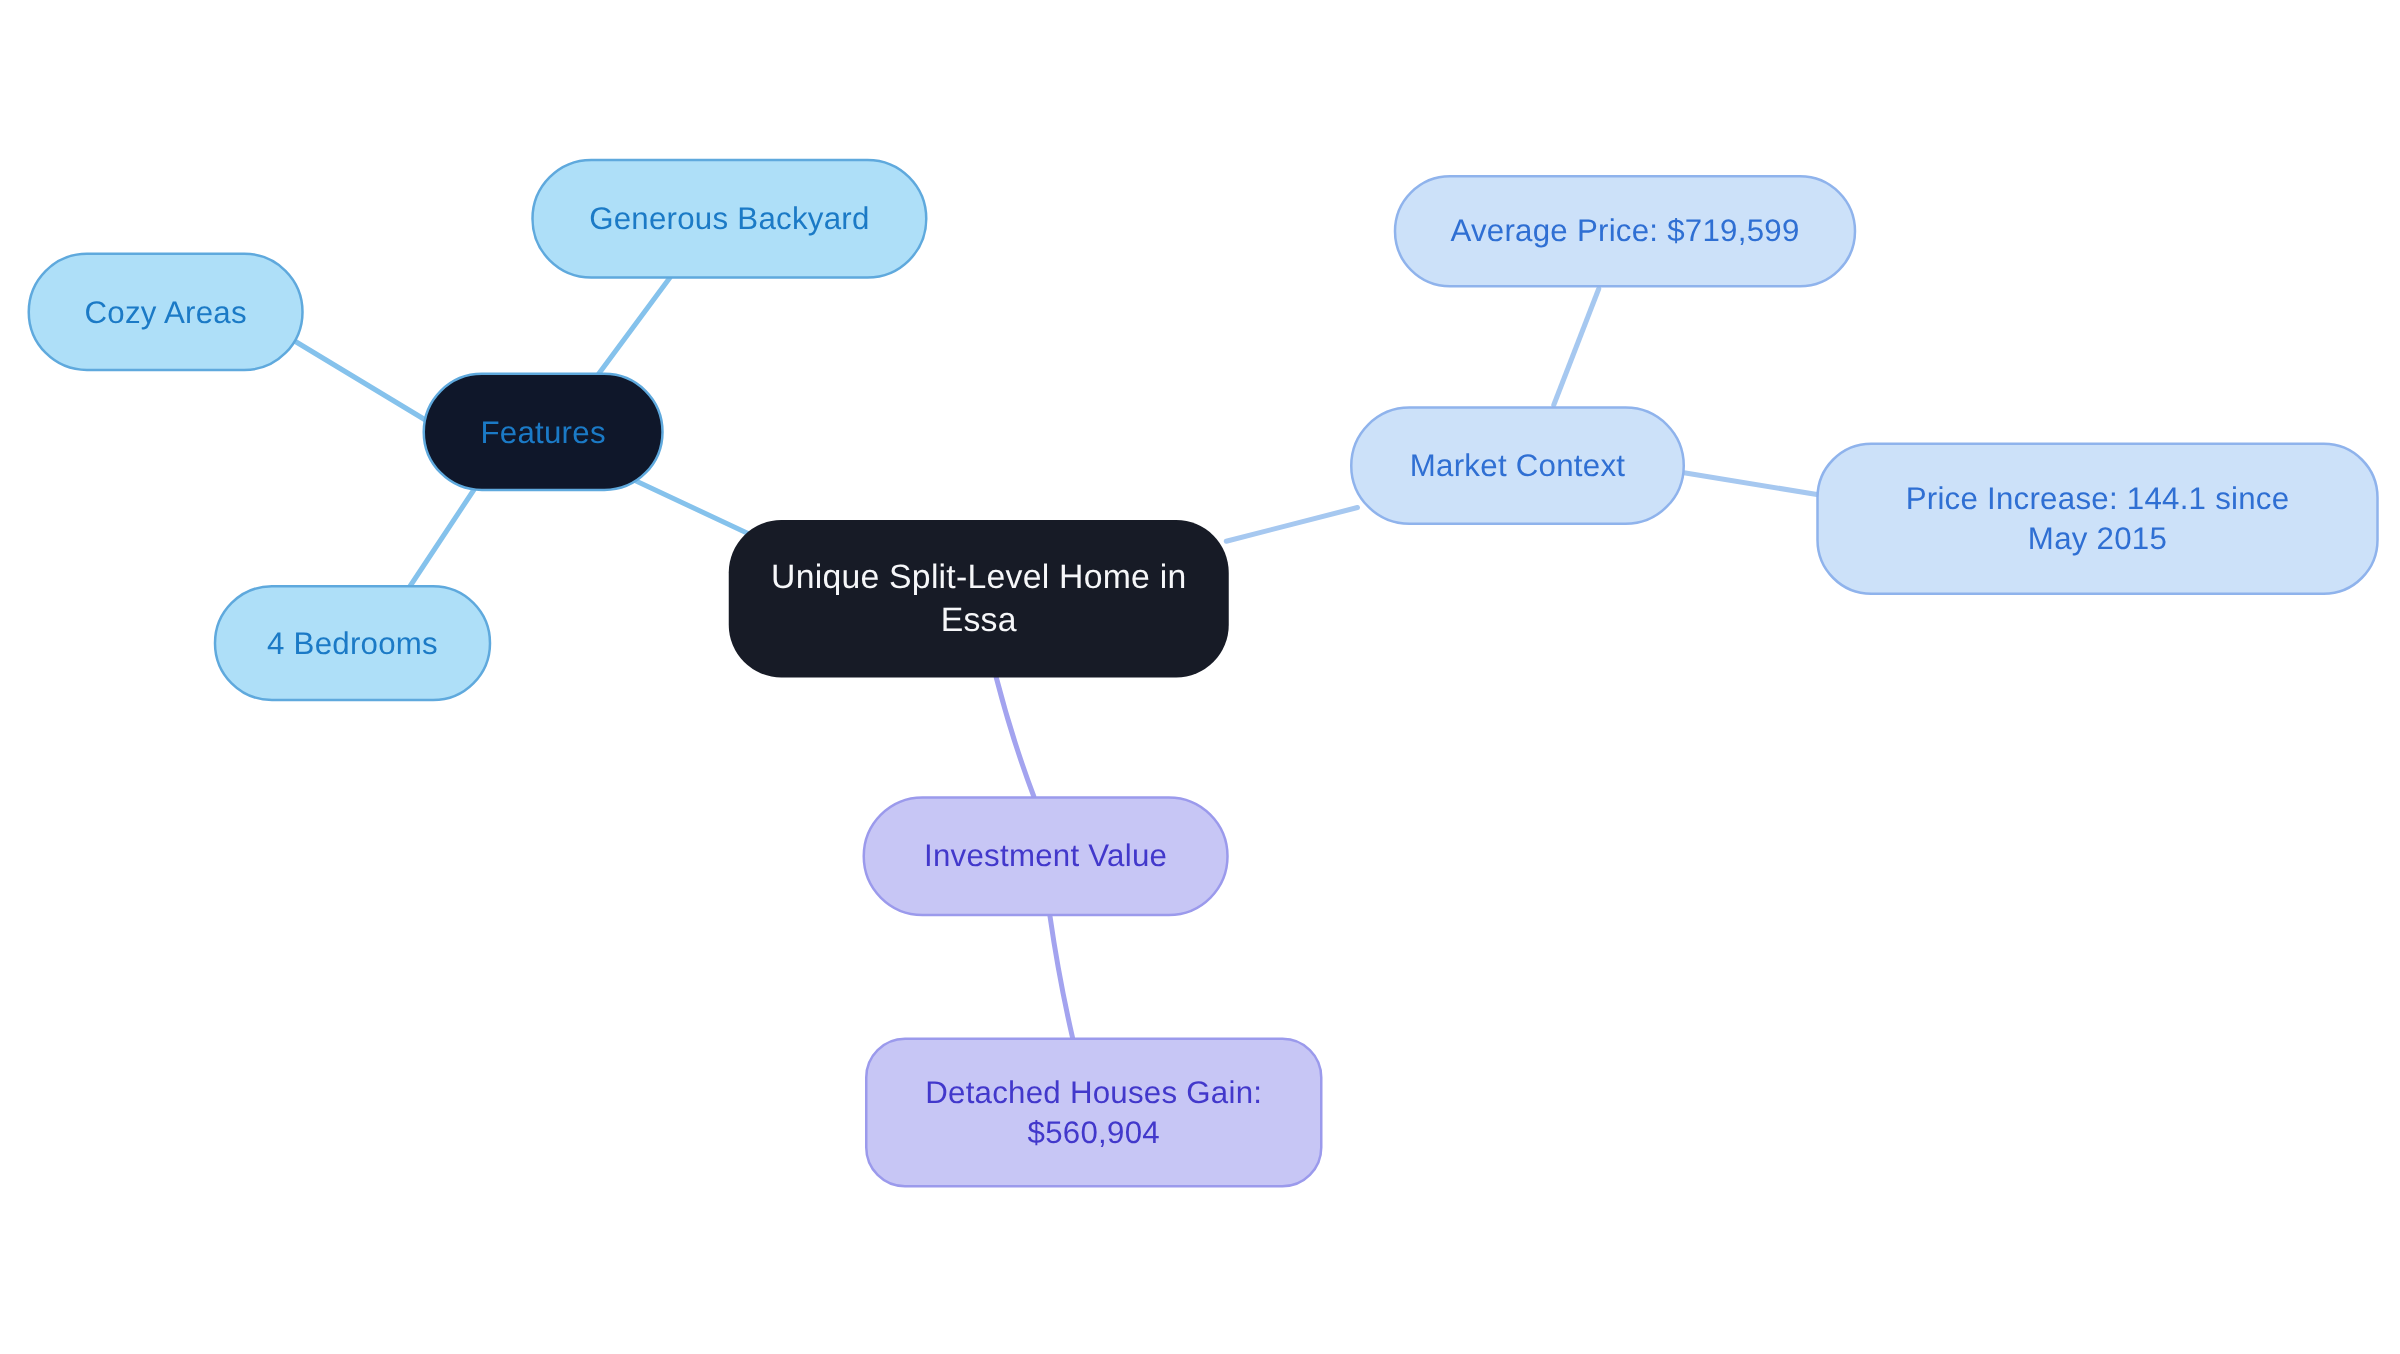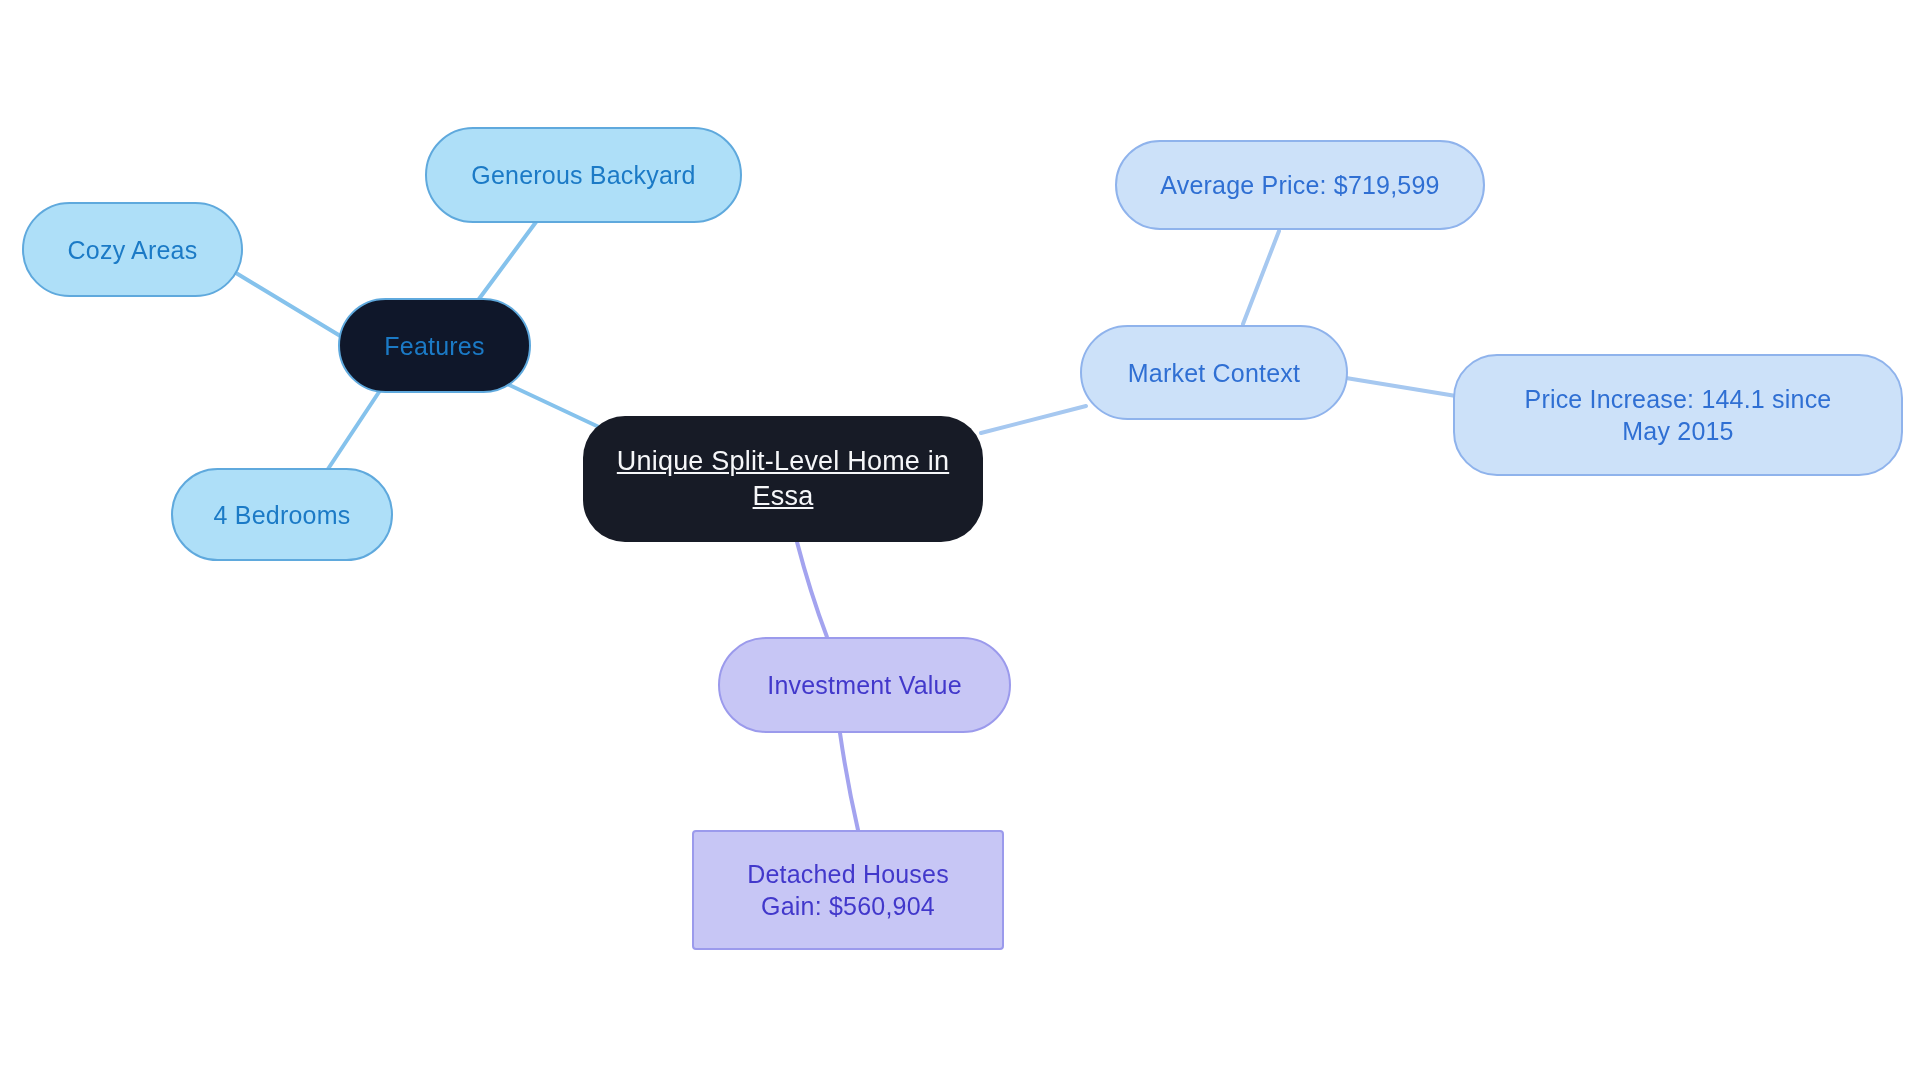--- a/index.html
+++ b/index.html
@@ -41,30 +41,30 @@
     cursor: pointer;
     user-select: none;
   }
   .node.central {
     border: none;
     border-radius: 42px;
     font-size: 27px;
     line-height: 1.3;
   }
   
-  .n-central    { left: 583px;  top: 416px; width: 400px; height: 126px; padding: 0 28px; text-decoration: underline; }
+  .n-central    { left: 583px;  top: 416px; width: 400px; height: 126px; padding: 0 28px; }
   .n-features   { left: 338px;  top: 298px; width: 193px; height: 95px;  }
   .n-cozy       { left: 22px;   top: 202px; width: 221px; height: 95px;  }
   .n-backyard   { left: 425px;  top: 127px; width: 317px; height: 96px;  }
   .n-bedrooms   { left: 171px;  top: 468px; width: 222px; height: 93px;  }
   .n-market     { left: 1080px; top: 325px; width: 268px; height: 95px;  }
   .n-avgprice   { left: 1115px; top: 140px; width: 370px; height: 90px;  }
   .n-priceinc   { left: 1453px; top: 354px; width: 450px; height: 122px; border-radius: 44px; padding: 0 53px; }
-  .n-investment { left: 718px;  top: 637px; width: 293px; height: 96px;  }
-  .n-detached   { left: 692px;  top: 830px; width: 312px; height: 120px; border-radius: 4px; padding: 0 34px; }
+  .n-investment { left: 690px;  top: 637px; width: 293px; height: 96px;  }
+  .n-detached   { left: 692px;  top: 830px; width: 366px; height: 120px; border-radius: 32px; padding: 0 34px; }
 </style>
 </head>
 <body style="background: rgb(255, 255, 255);">
 
 <div class="canvas">
 
   <svg class="edges" viewBox="0 0 1920 1083">
     <path d="M505,383 L601,428" stroke-width="4" fill="none" stroke-linecap="round" stroke="#85C2EC"></path>
     <path d="M236,273 L342,337" stroke-width="4" fill="none" stroke-linecap="round" stroke="#85C2EC"></path>
     <path d="M536,222 L479,299" stroke-width="4" fill="none" stroke-linecap="round" stroke="#85C2EC"></path>

